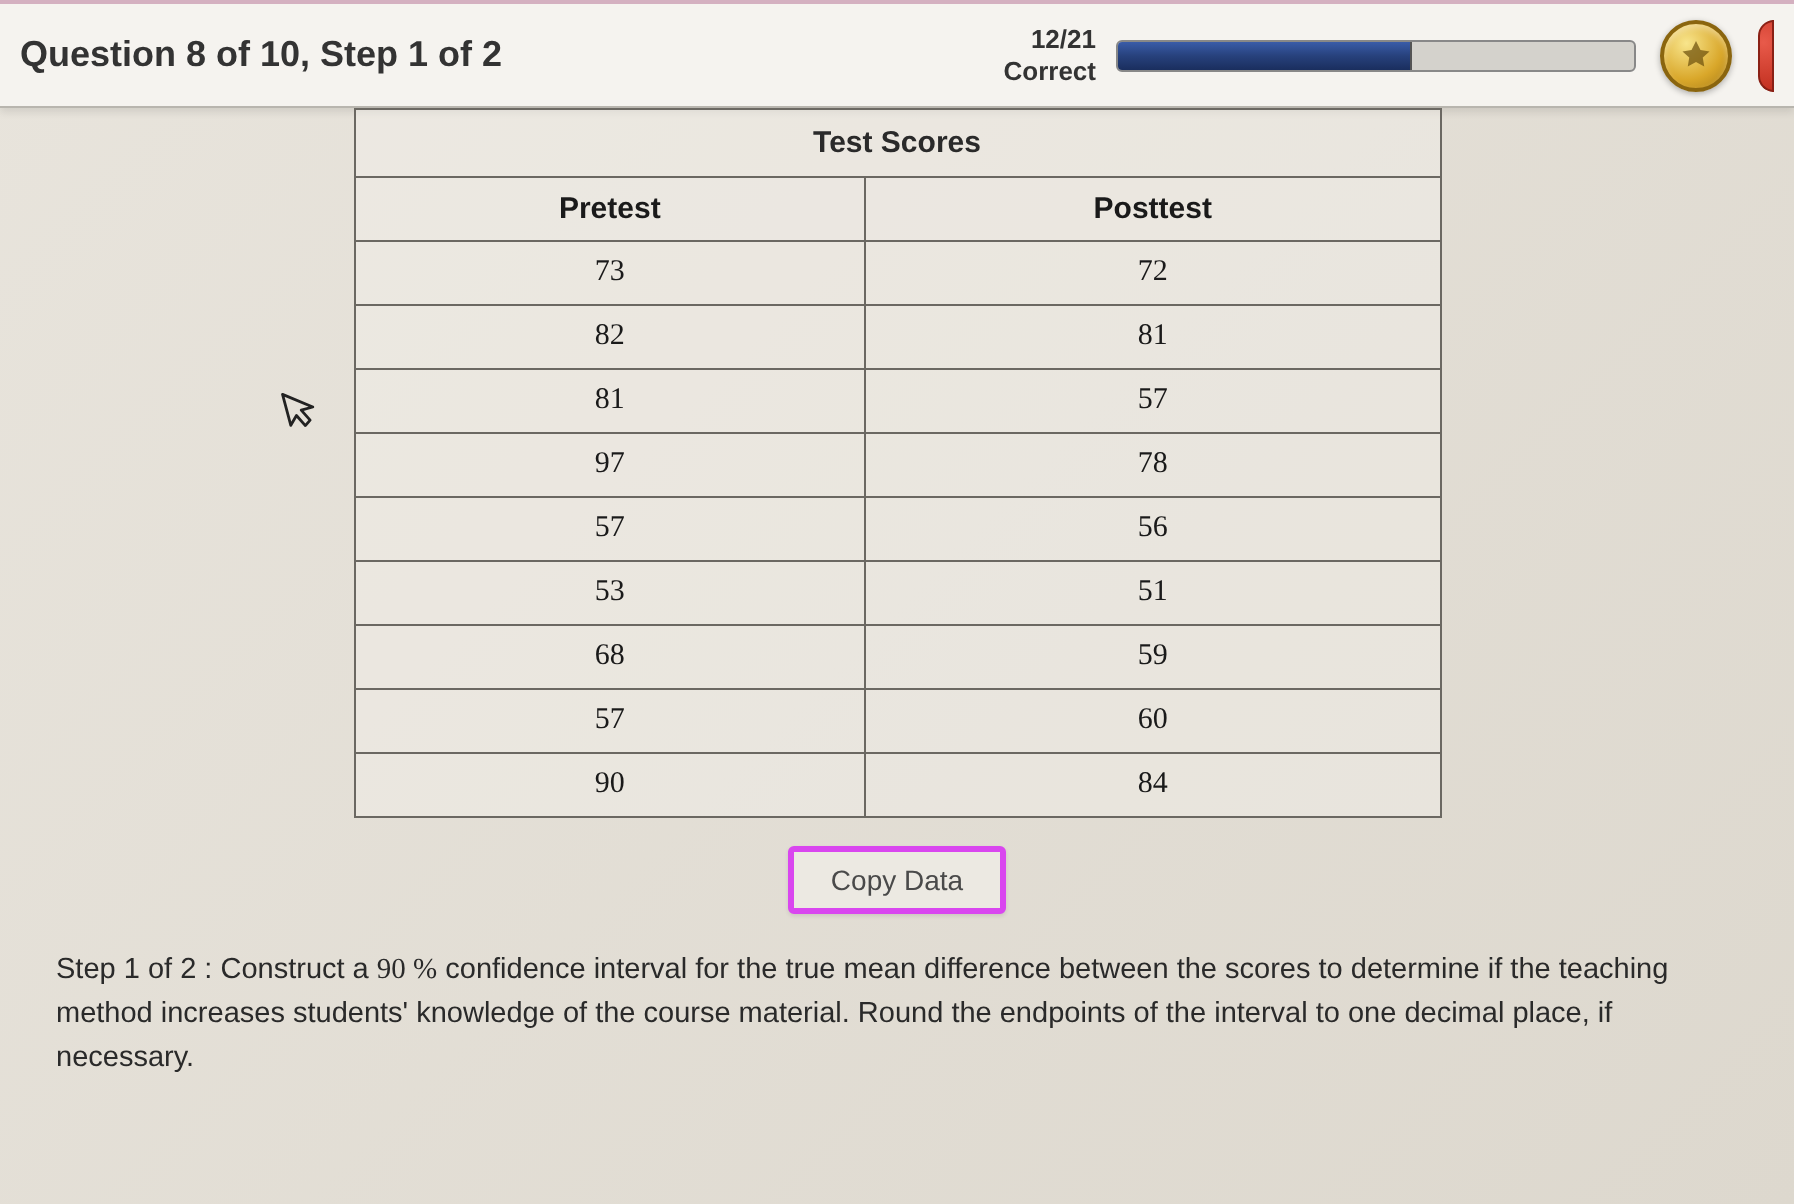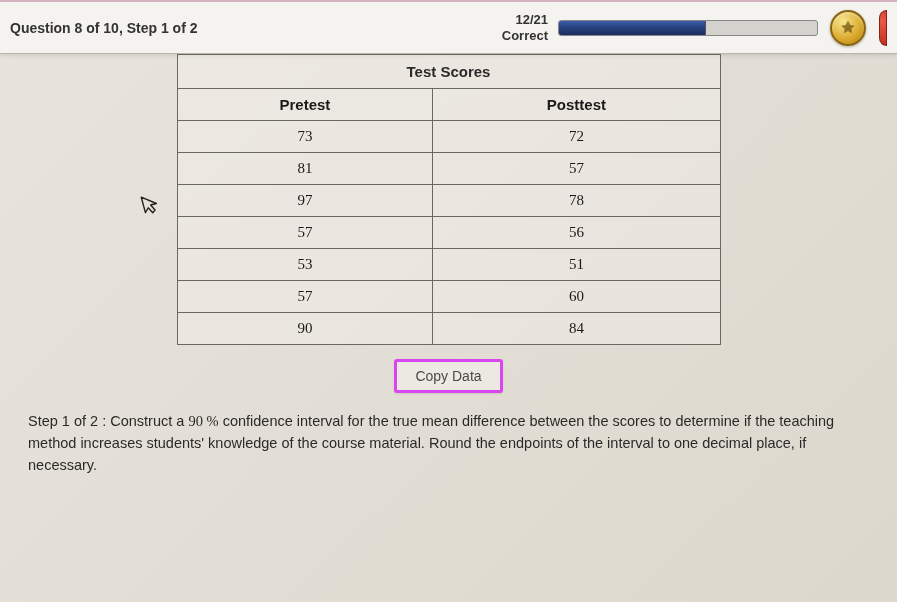--- a/index.html
+++ b/index.html
@@ -20,21 +20,21 @@
       align-items: center;
       background: #f5f3ef;
       border-bottom: 1px solid #b8b5ae;
       border-top: 2px solid #d4b0c0;
       height: 54px;
       padding: 0 10px;
       box-shadow: 0 2px 4px rgba(0,0,0,0.1);
     }
     .question-label {
       font-weight: bold;
-      font-size: 14px;
+      font-size: 18px;
       color: #333;
       flex: 0 0 auto;
       margin-right: 30px;
     }
     .score-block {
       text-align: right;
       font-weight: bold;
       font-size: 13px;
       color: #333;
       line-height: 1.2;
@@ -184,34 +184,42 @@
           <th>Pretest</th>
           <th>Posttest</th>
         </tr>
       </thead>
       <tbody id="scores-body">
           <tr>
             <td>73</td>
             <td>72</td>
           </tr>
           <tr>
+            <td>82</td>
+            <td>81</td>
+          </tr>
+          <tr>
             <td>81</td>
             <td>57</td>
           </tr>
           <tr>
             <td>97</td>
             <td>78</td>
           </tr>
           <tr>
             <td>57</td>
             <td>56</td>
           </tr>
           <tr>
             <td>53</td>
             <td>51</td>
+          </tr>
+          <tr>
+            <td>68</td>
+            <td>59</td>
           </tr>
           <tr>
             <td>57</td>
             <td>60</td>
           </tr>
           <tr>
             <td>90</td>
             <td>84</td>
           </tr>
         </tbody>

